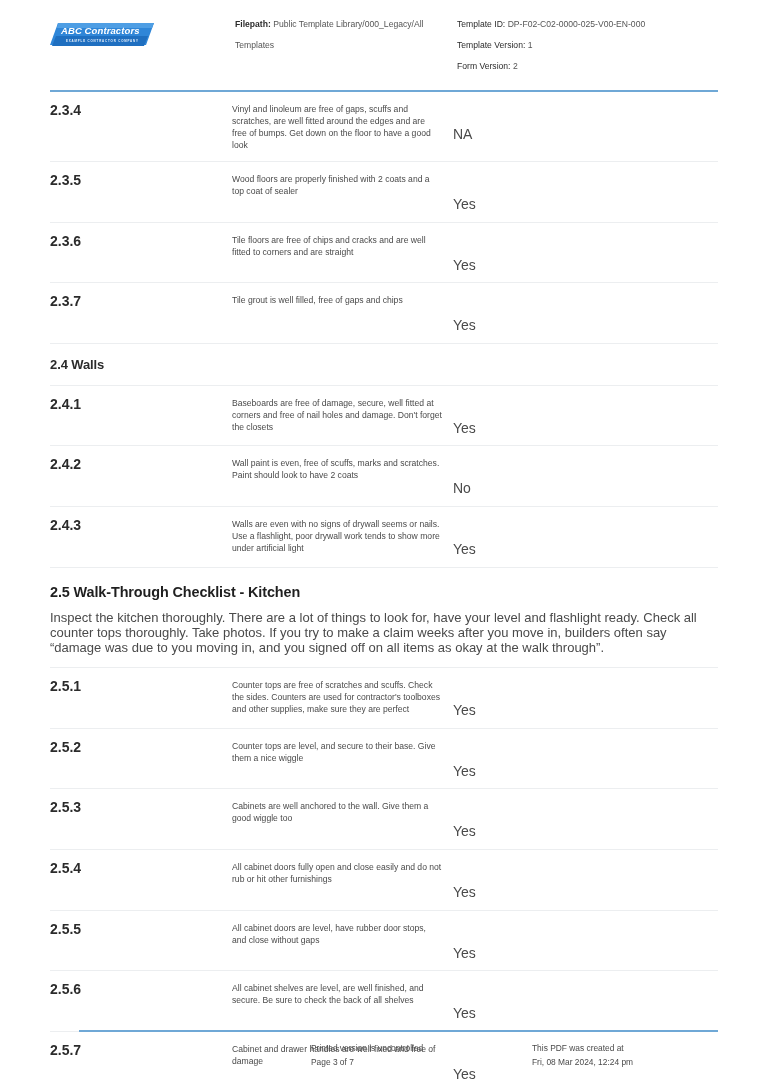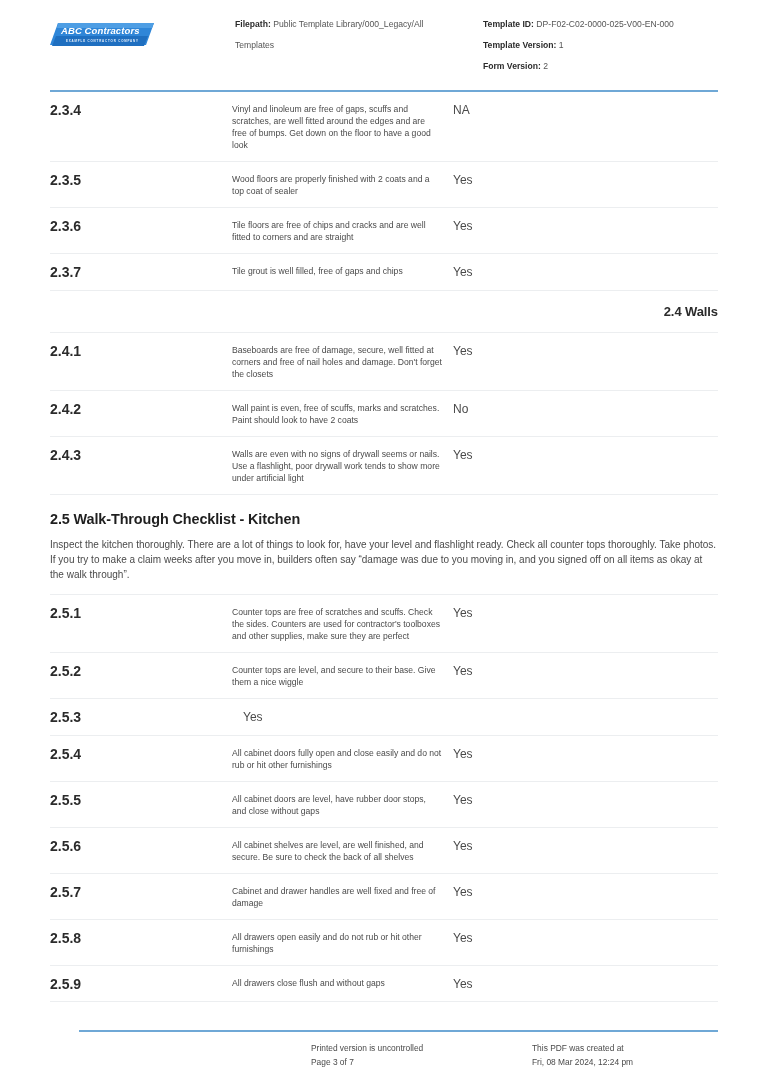--- a/index.html
+++ b/index.html
@@ -72,22 +72,21 @@
   }
   .meta-col.filepath {
     flex: 0 0 222px;
     width: 222px;
   }
   .meta-col.template {
     flex: 1 1 auto;
   }
   .meta-col b {
     color: #2b2b2b;
-    font-weight: bold;
-    margin-left: 26px;
+    font-weight: normal;
   }
   .meta-line { display: block; }
 
   .rule-top {
     height: 2px;
     background: #6fa8d6;
     margin: 13px 50px 0 50px;
   }
 
   
@@ -114,53 +113,53 @@
   }
   .cell-desc {
     flex: 0 0 210px;
     width: 210px;
     font-size: 8.6px;
     line-height: 12px;
     color: #4a4a4a;
   }
   .cell-ans {
     flex: 1 1 auto;
-    font-size: 12px;
+    font-size: 14px;
     line-height: 14.6px;
     color: #4a4a4a;
     padding-left: 11px;
+    margin-top: 24px;
   }
 
   
   .section-head {
     border-bottom: 1px solid #eceef0;
     padding: 13px 0 13px 0;
   }
   .section-head h2 {
     margin: 0;
     font-size: 13px;
     font-weight: bold;
     color: #2b2b2b;
     letter-spacing: -0.1px;
-    text-align: right;
   }
   .section-block {
     border-bottom: 1px solid #eceef0;
     padding: 16px 0 12px 0;
   }
   .section-block h2 {
     margin: 0 0 10px 0;
     font-size: 14.4px;
     font-weight: bold;
     color: #1f1f1f;
     letter-spacing: -0.1px;
   }
   .section-block p {
     margin: 0;
-    font-size: 10px;
+    font-size: 13px;
     line-height: 15.2px;
     color: #4a4a4a;
   }
 
   
   .footer {
     position: absolute;
     left: 12px;
     right: 0;
     bottom: 18px;
@@ -283,20 +282,21 @@
           <div class="cell-desc">Counter tops are free of scratches and scuffs. Check the sides. Counters are used for contractor's toolboxes and other supplies, make sure they are perfect</div>
           <div class="cell-ans">Yes</div>
         </div>
         <div class="row">
           <div class="cell-id">2.5.2</div>
           <div class="cell-desc">Counter tops are level, and secure to their base. Give them a nice wiggle</div>
           <div class="cell-ans">Yes</div>
         </div>
         <div class="row">
           <div class="cell-id">2.5.3</div>
+          <div class="cell-desc">Cabinets are well anchored to the wall. Give them a good wiggle too</div>
           <div class="cell-ans">Yes</div>
         </div>
         <div class="row">
           <div class="cell-id">2.5.4</div>
           <div class="cell-desc">All cabinet doors fully open and close easily and do not rub or hit other furnishings</div>
           <div class="cell-ans">Yes</div>
         </div>
         <div class="row">
           <div class="cell-id">2.5.5</div>
           <div class="cell-desc">All cabinet doors are level, have rubber door stops, and close without gaps</div>

